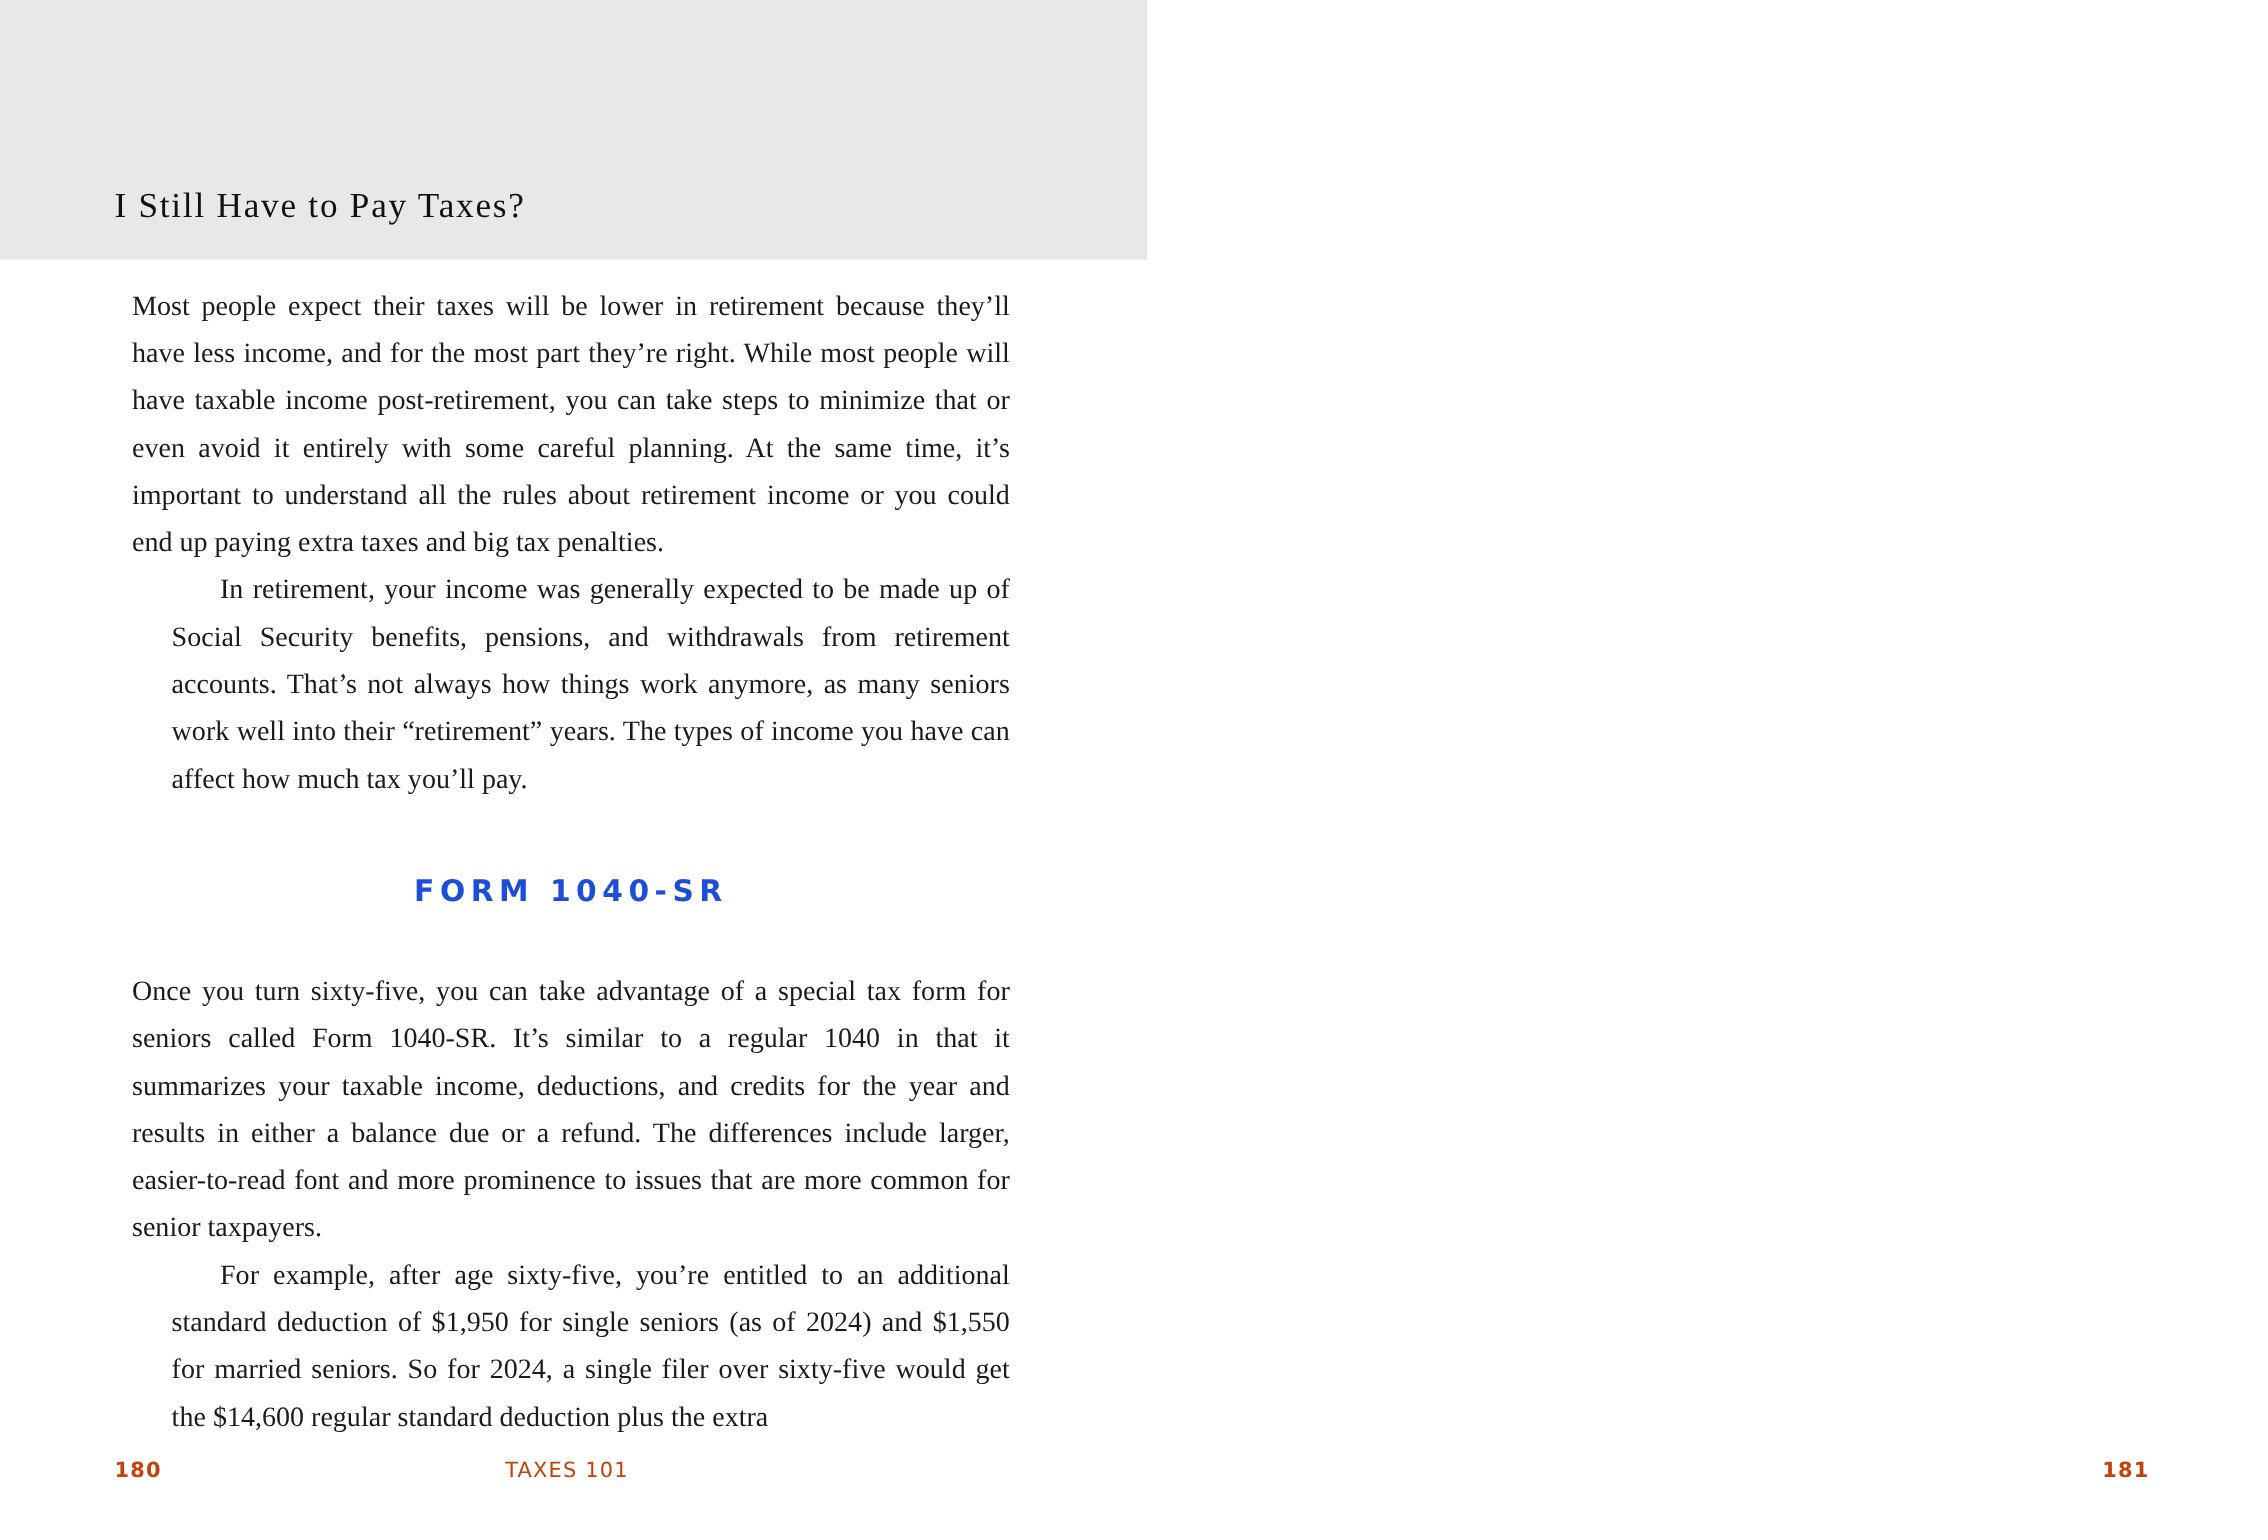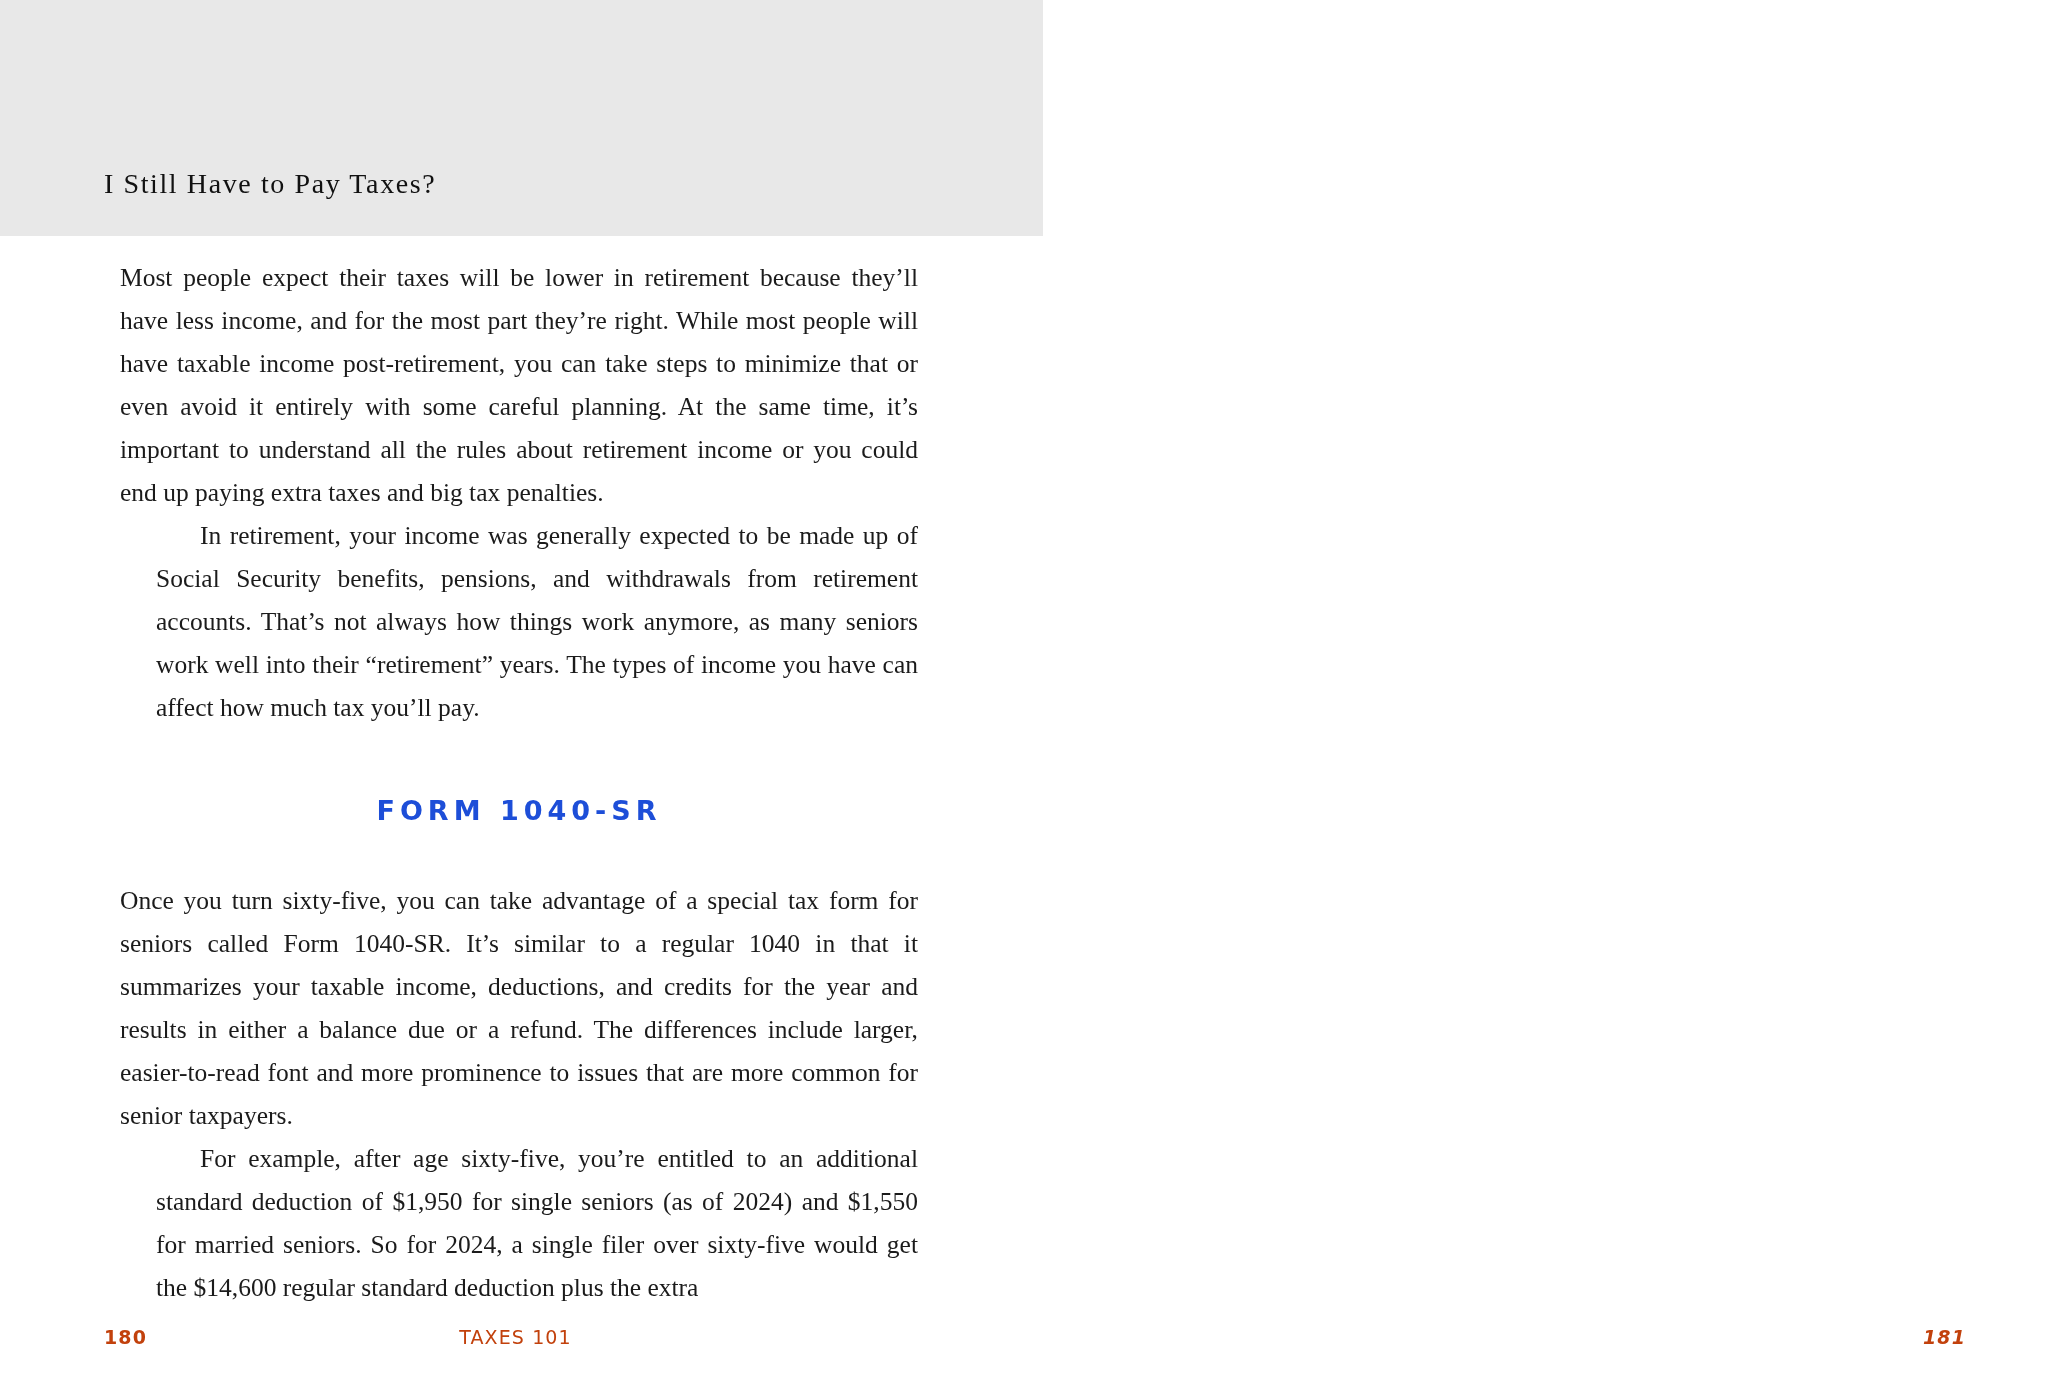--- a/index.html
+++ b/index.html
@@ -52,21 +52,21 @@
     letter-spacing: 0.5px;
     color: #111111;
     margin: 0;
     white-space: nowrap;
   }
   .chapter-subtitle {
     position: absolute;
     left: 104px;
     top: 168px;
     font-family: "Liberation Serif", serif;
-    font-size: 28px;
+    font-size: 32px;
     letter-spacing: 1.6px;
     color: #111111;
     margin: 0;
     white-space: nowrap;
   }
 
   
   .col {
     position: absolute;
     width: 798px;
@@ -118,23 +118,22 @@
   .folio-left {
     left: 104px;
     font-weight: 700;
   }
   .runhead-left {
     left: 0;
     width: 1031px;
     text-align: center;
   }
   .folio-right {
-    right: 96px;
+    right: 108px;
     font-weight: 700;
-    font-style: italic;
   }
 </style>
 </head>
 <body>
 
 <div class="spread">
 
   <div class="page page-left">
 
     <div class="chapter-band"></div>

